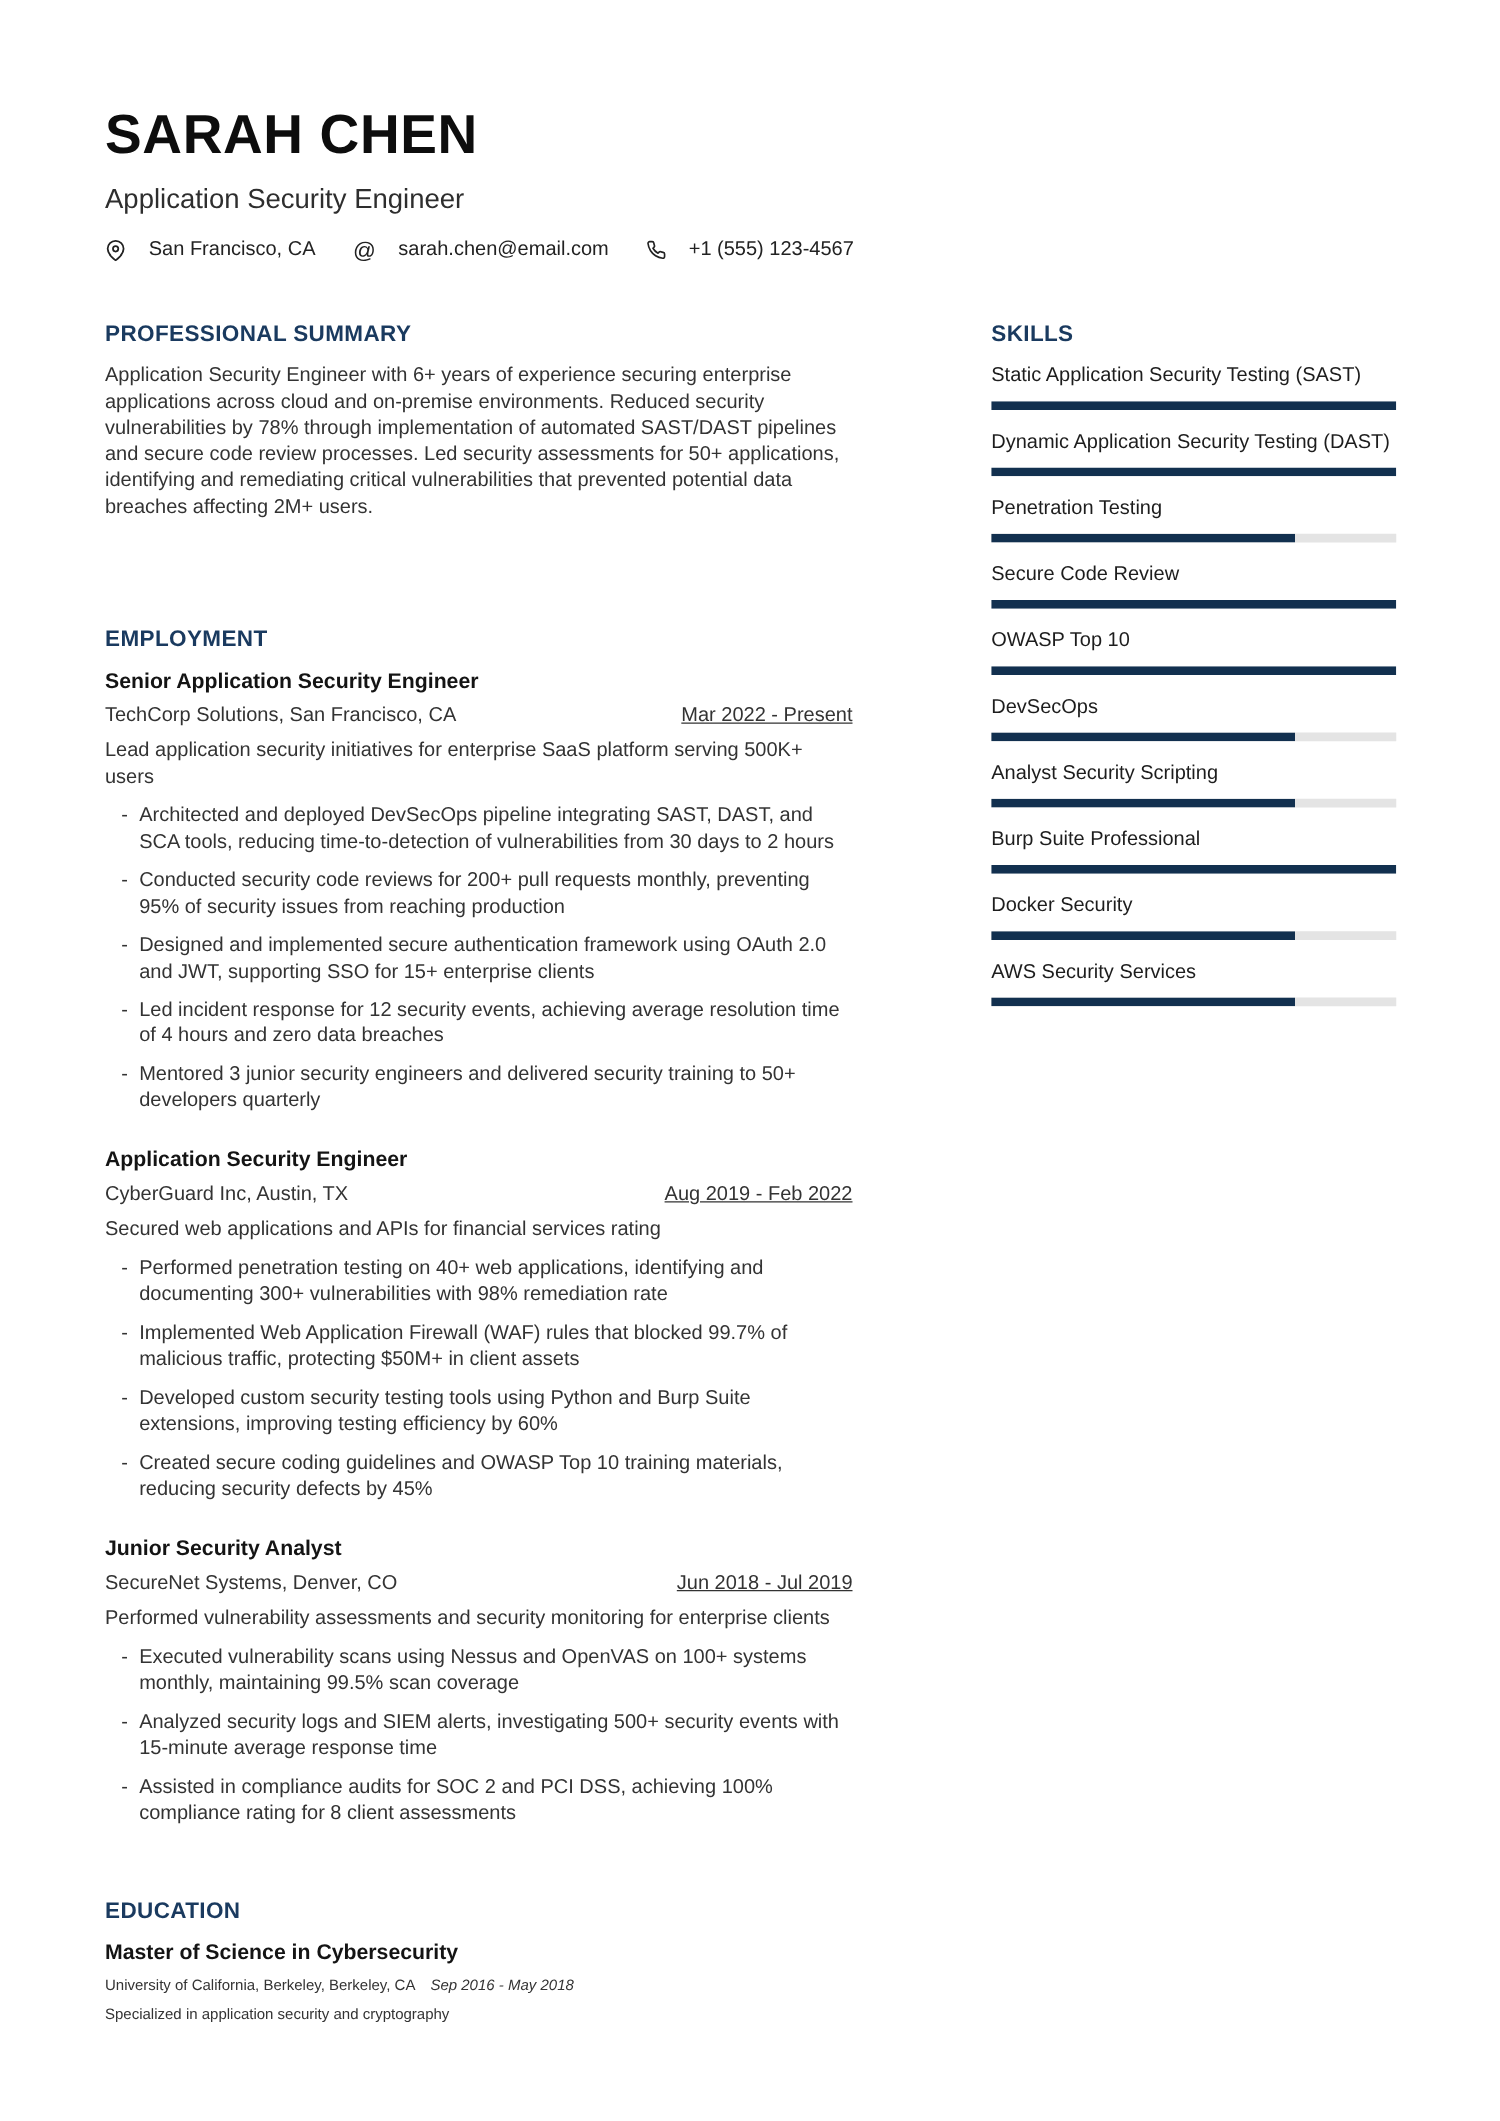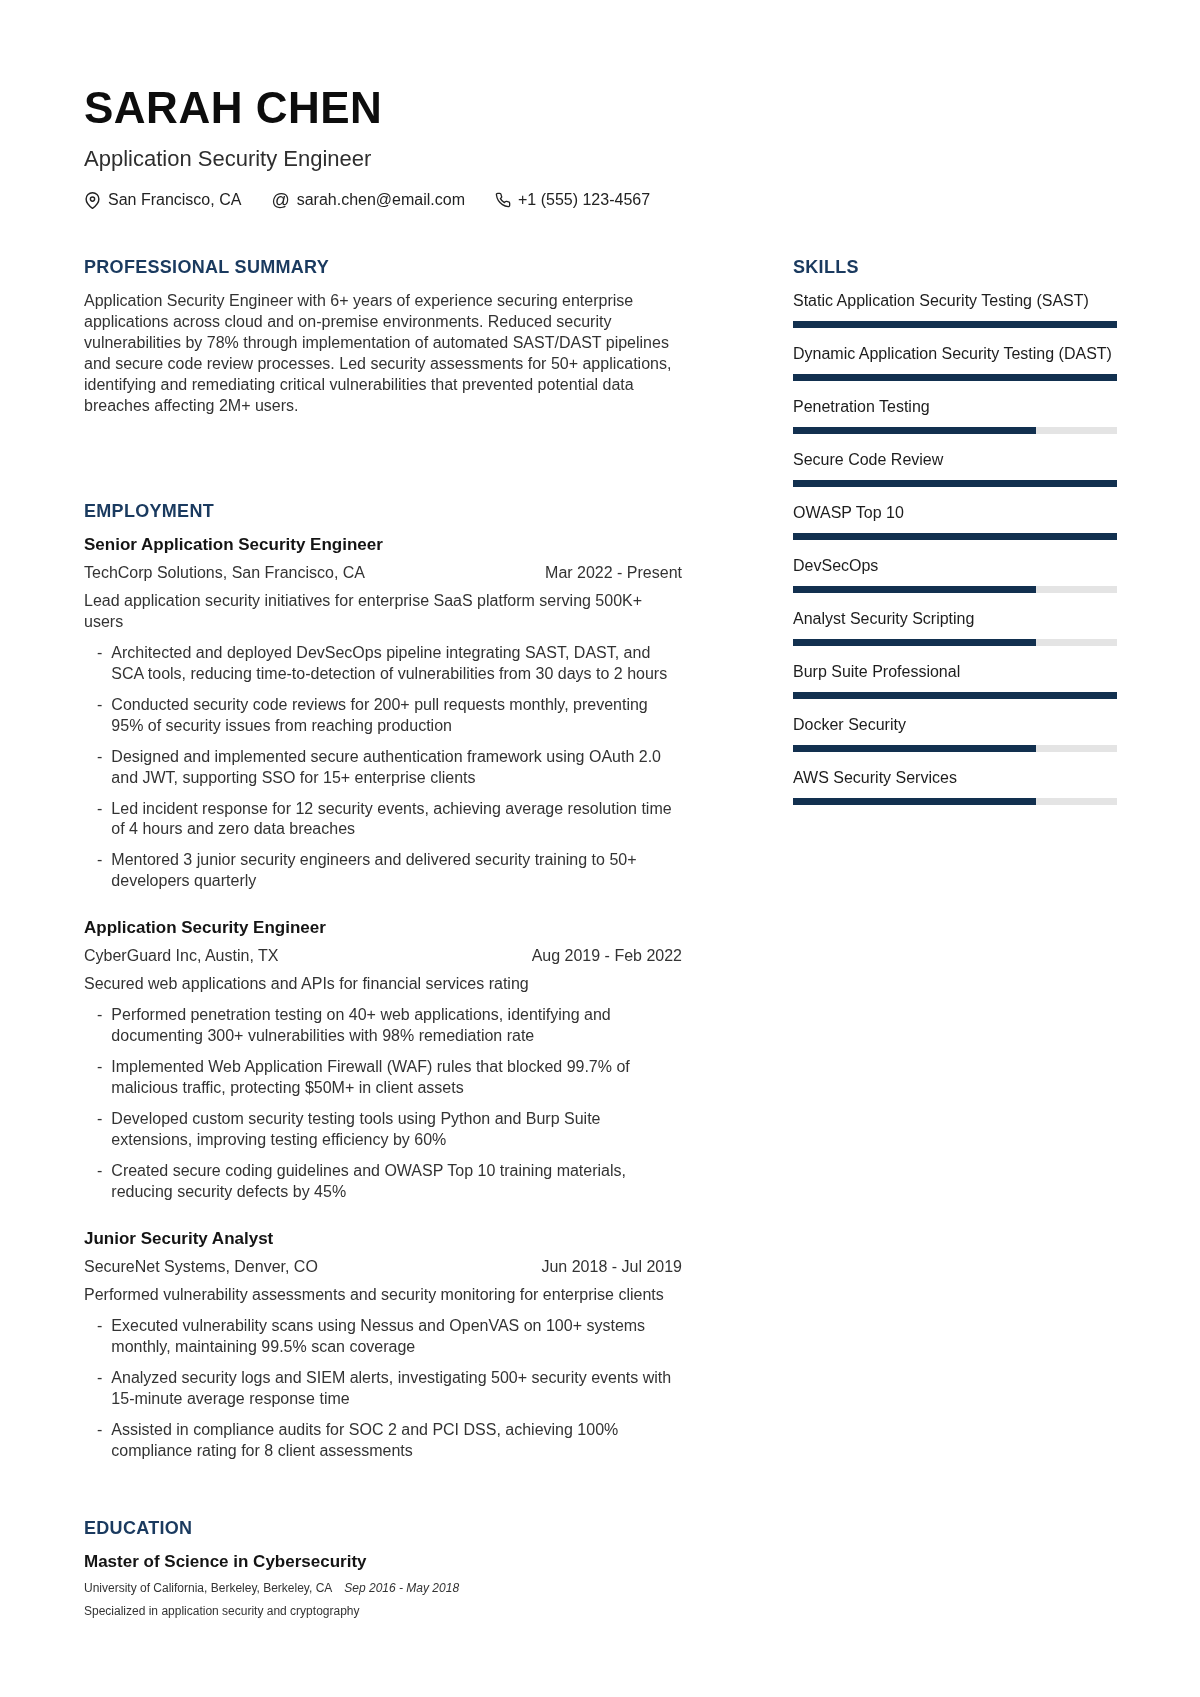--- a/index.html
+++ b/index.html
@@ -38,21 +38,21 @@
     margin-top: 15px;
   }
   .contact-row {
     display: flex;
     align-items: center;
     gap: 30px;
     margin-top: 19px;
     font-size: 16px;
     color: #222222;
   }
-  .contact-item { display: flex; align-items: center; gap: 7px; }
+  .contact-item { display: flex; align-items: center; gap: 18px; }
   .contact-item svg { display: block; }
   .at-glyph { font-size: 18px; line-height: 1; color: #222; }
   
   .main-row {
     display: flex;
     gap: 111px;
     margin-top: 48px;
     align-items: flex-start;
   }
   .left-col { width: 598px; flex: 0 0 598px; }
@@ -81,21 +81,21 @@
     color: var(--dark-text);
   }
   .job-meta-row {
     display: flex;
     justify-content: space-between;
     gap: 12px;
     margin-top: 9px;
     font-size: 16px;
     color: var(--text-color);
   }
-  .job-dates { white-space: nowrap; }
+  .job-dates { white-space: nowrap; text-decoration: underline; }
   .job-description {
     margin-top: 9px;
     font-size: 16px;
     line-height: 1.31;
     color: var(--text-color);
   }
   .bullet-list { margin-top: 2px; }
   .bullet {
     display: flex;
     padding-left: 13px;

